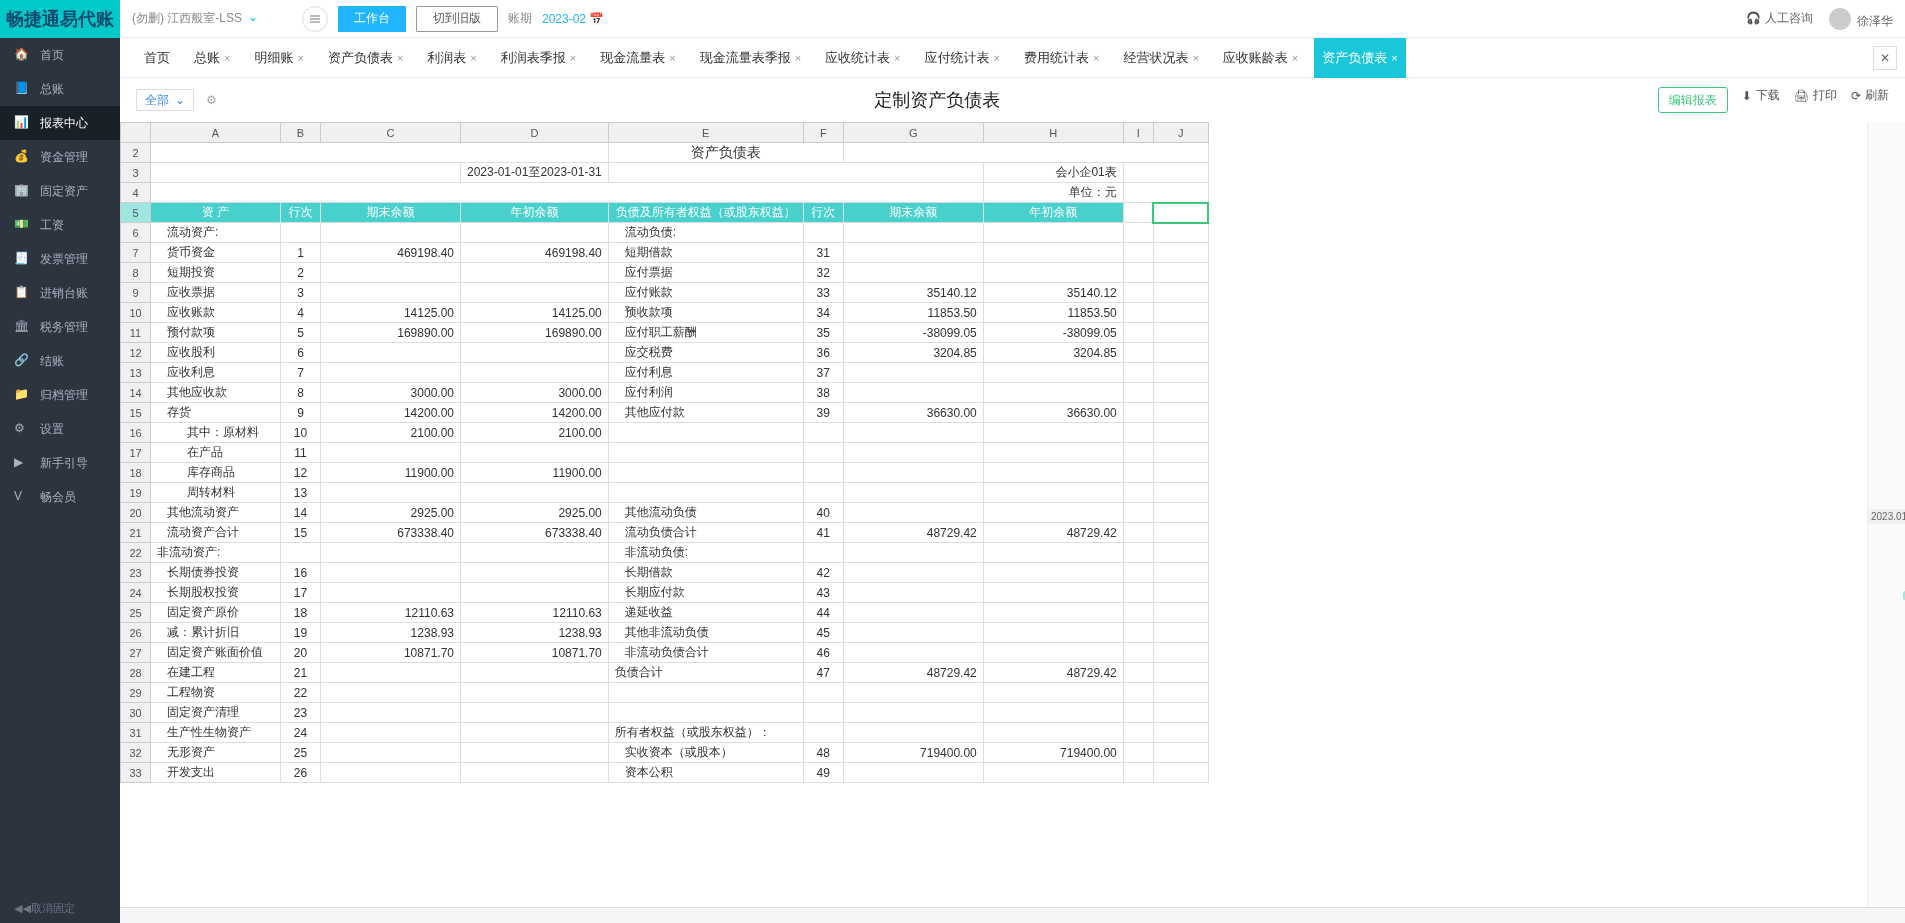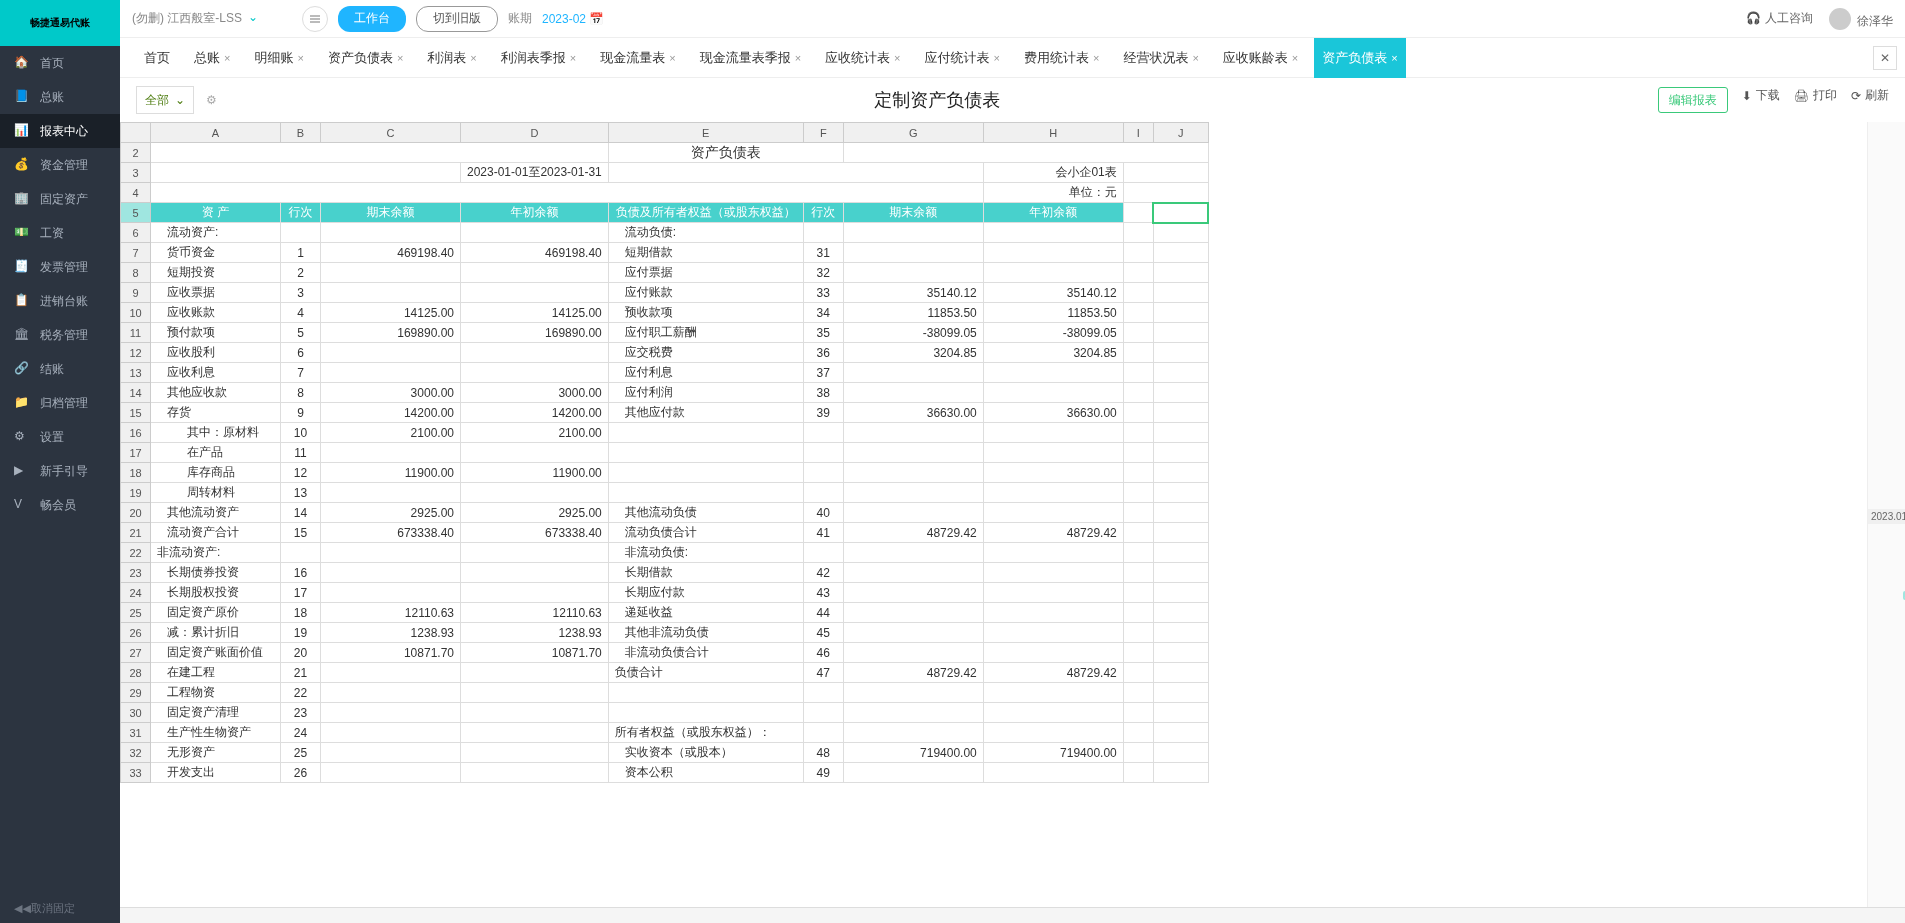--- a/index.html
+++ b/index.html
@@ -1,44 +1,44 @@
 <!DOCTYPE html>
 <html><head>
 <meta charset="utf-8">
 <style>
 *{margin:0;padding:0;box-sizing:border-box;font-family:"Microsoft YaHei",Arial,sans-serif}
 body{font-size:12px;color:#333;background:#fff;overflow:hidden}
 .app{display:flex;height:100vh}
 .sidebar{width:120px;background:#2c3440;color:#a8b1bd;display:flex;flex-direction:column}
-.logo{height:46px;background:#00c9c9;color:#000000;display:flex;align-items:center;justify-content:center;font-size:10px;font-weight:bold}
+.logo{height:38px;background:#00c9c9;color:#0c4a6e;display:flex;align-items:center;justify-content:center;font-size:18px;font-weight:bold}
 .nav-item{height:34px;display:flex;align-items:center;padding-left:14px;cursor:pointer;gap:10px}
 .nav-item.active{background:#1a2028;color:#fff}
 .nav-item .ico{width:16px;height:16px;display:inline-block}
 .nav-spacer{flex:1}
 .nav-pin{height:30px;display:flex;align-items:center;padding-left:14px;color:#6c7480;font-size:11px}
 .main{flex:1;display:flex;flex-direction:column;min-width:0}
 .topbar{height:38px;border-bottom:1px solid #eee;display:flex;align-items:center;padding:0 12px;gap:10px}
 .company-select{color:#888;display:flex;align-items:flex-start;gap:6px;cursor:pointer;min-width:160px}
 .chev{color:#00c9c9}
 .round-btn{width:26px;height:26px;border-radius:50%;border:1px solid #ddd;display:flex;align-items:center;justify-content:center;color:#bbb;cursor:pointer}
-.pill-btn{height:26px;padding:12px 16px;border-radius:12px;display:flex;align-items:center;cursor:pointer}
+.pill-btn{height:26px;padding:12px 16px;border-radius:1px;display:flex;align-items:center;cursor:pointer}
 .pill-primary{background:#1fb5ff;color:#fff}
 .pill-outline{border:1px solid #999;color:#555}
 .period-lbl{color:#888}
 .period-val{color:#1fb5ff;cursor:pointer}
 .top-right{margin-left:auto;display:flex;align-items:center;gap:16px;color:#666}
 .avatar{width:22px;height:22px;border-radius:50%;background:#ccc}
 .tabbar{height:40px;border-bottom:1px solid #eee;display:flex;align-items:center;padding-left:16px;gap:8px;position:relative}
 .tab{padding:0 8px;height:40px;display:flex;align-items:center;gap:4px;cursor:pointer;color:#333;font-size:13px}
 .tab .x{color:#999;font-size:11px}
 .tab.active{background:#1ac6d9;color:#fff}
 .tab.active .x{color:#fff}
 .tabbar-close{position:absolute;right:8px;top:8px;width:24px;height:24px;display:flex;align-items:center;justify-content:center;border:1px solid #ddd;cursor:pointer;color:#666}
 .toolbar{height:44px;display:flex;align-items:center;padding:0 16px;gap:12px}
-.filter{border:1px solid #ddd;height:28px;padding:0 8px;display:flex;align-items:center;gap:6px;cursor:pointer;color:#4d7c0f}
+.filter{border:1px solid #ddd;height:22px;padding:0 8px;display:flex;align-items:center;gap:6px;cursor:pointer;color:#3b82f6}
 .title{flex:1;text-align:center;font-size:18px;color:#222}
 .toolbar-right{display:flex;align-items:flex-start;gap:14px}
 .btn-edit{border:1px solid #3ac97a;color:#3ac97a;height:26px;padding:0 10px;display:flex;align-items:center;border-radius:3px;cursor:pointer}
 .btn-ghost{color:#555;cursor:pointer;display:flex;align-items:center;gap:4px}
 .sheet-wrap{flex:1;display:flex;min-height:0}
 .sheet{flex:1;overflow:auto;position:relative}
 table{border-collapse:collapse;table-layout:fixed}
 .col-hdr td{background:#f0f0f0;border:1px solid #ccc;text-align:center;height:20px;color:#555;font-size:11px}
 .row-hdr{background:#f0f0f0;border:1px solid #ccc;text-align:center;width:30px;height:20px;color:#555;font-size:11px}
 .row-hdr.hl{background:#9fe6e0}

